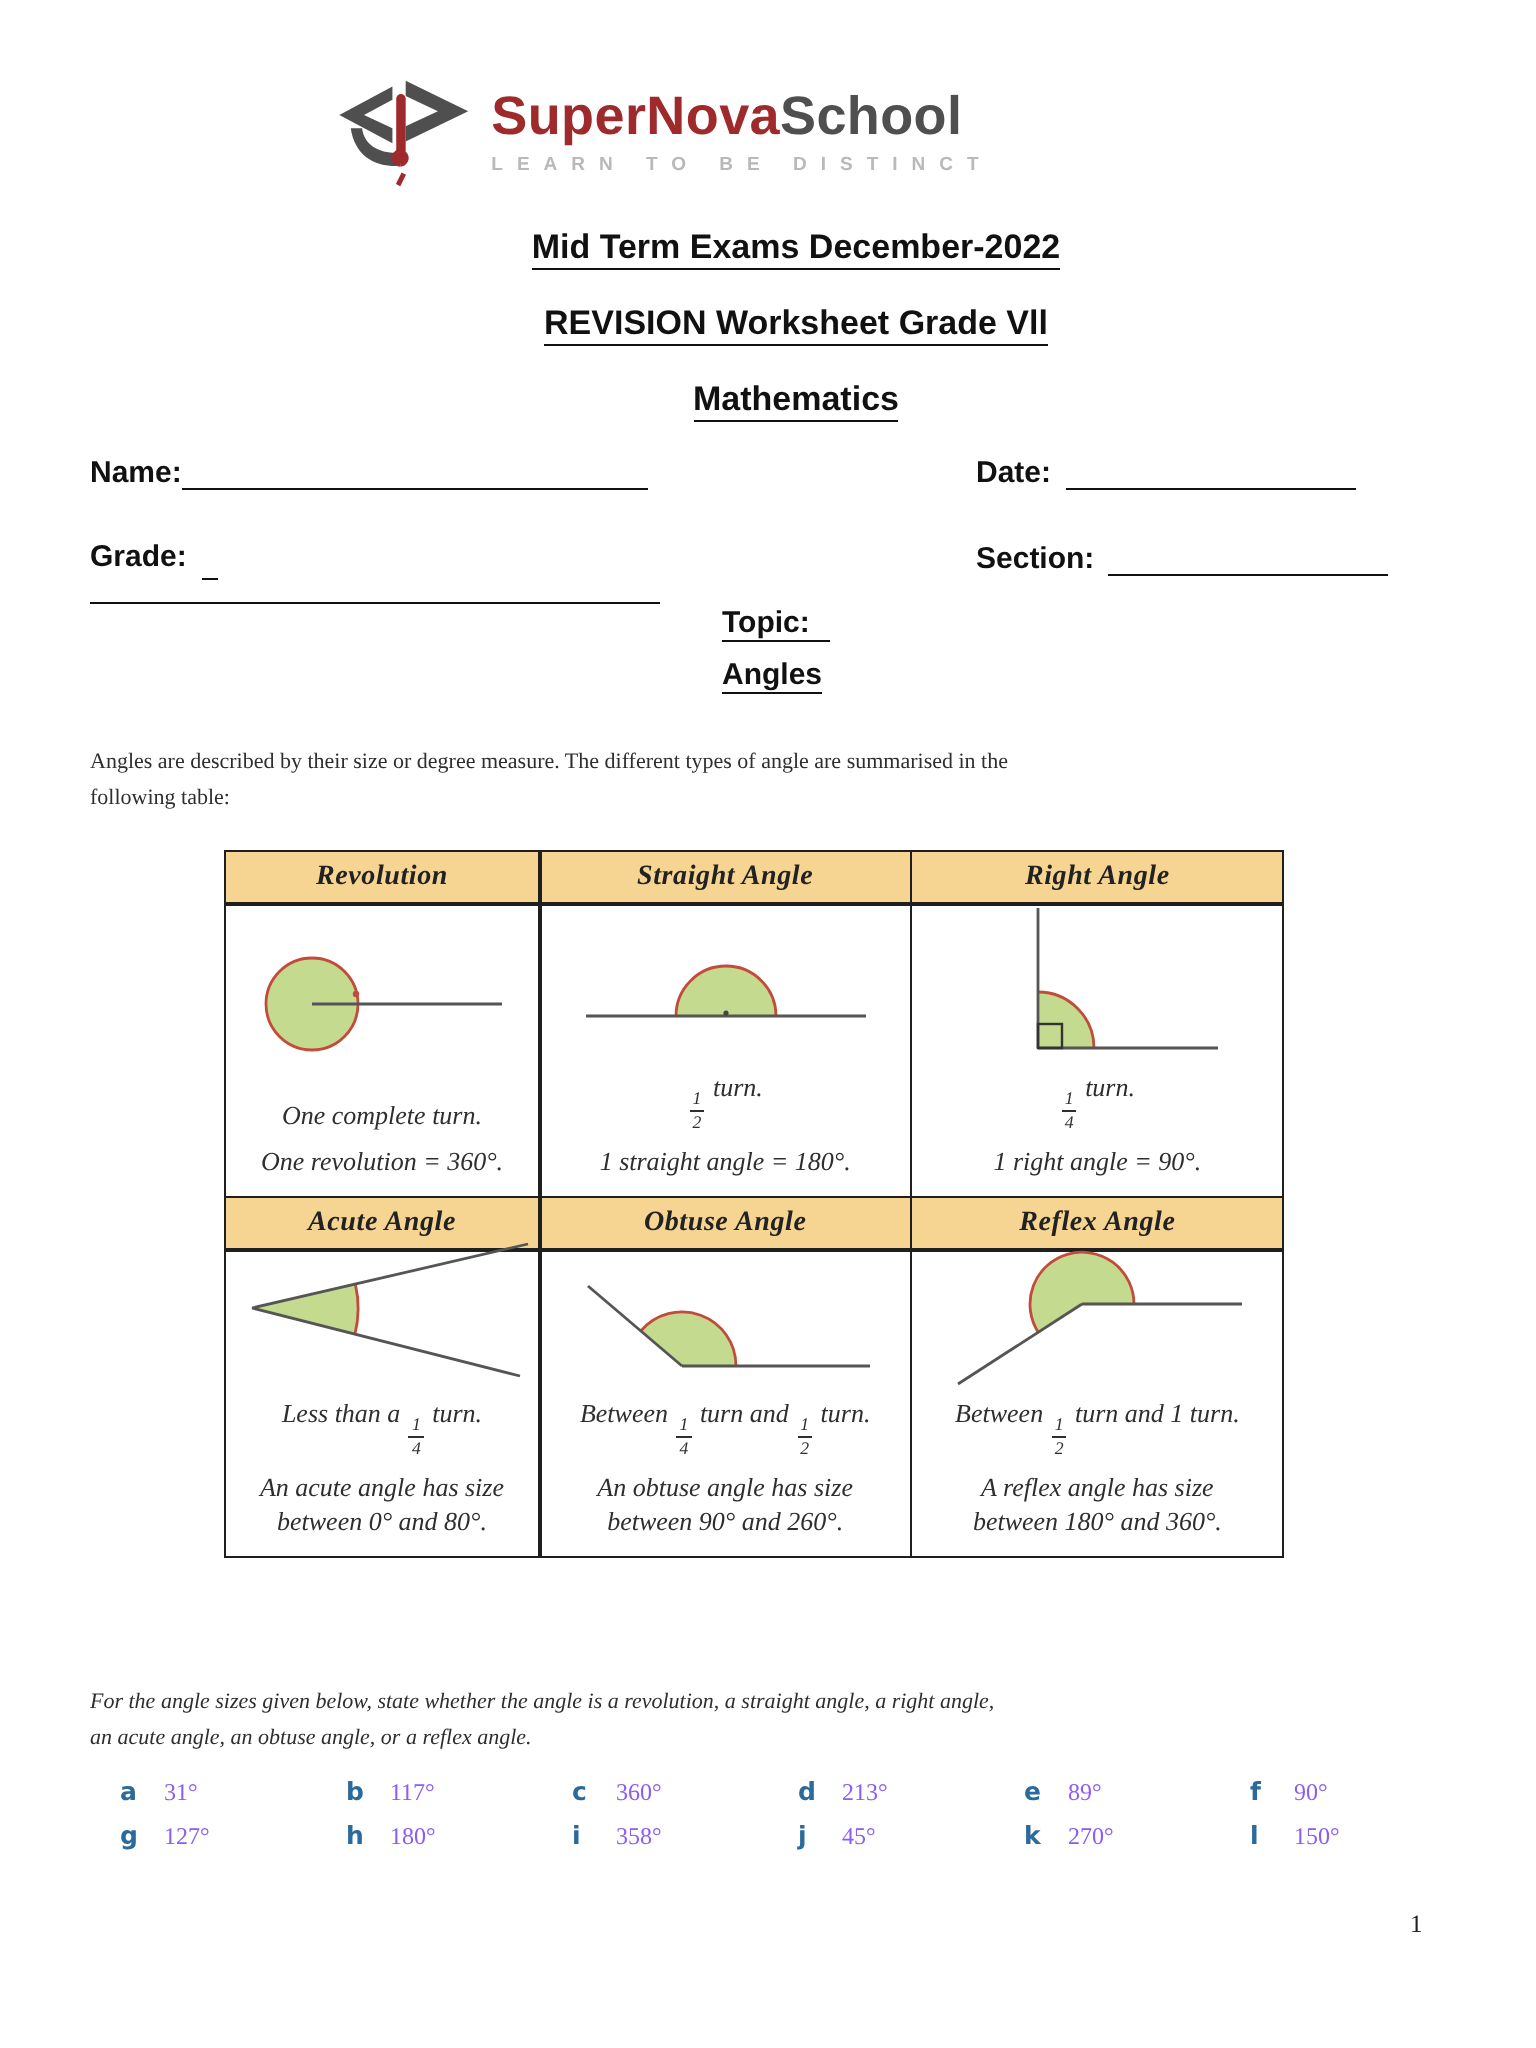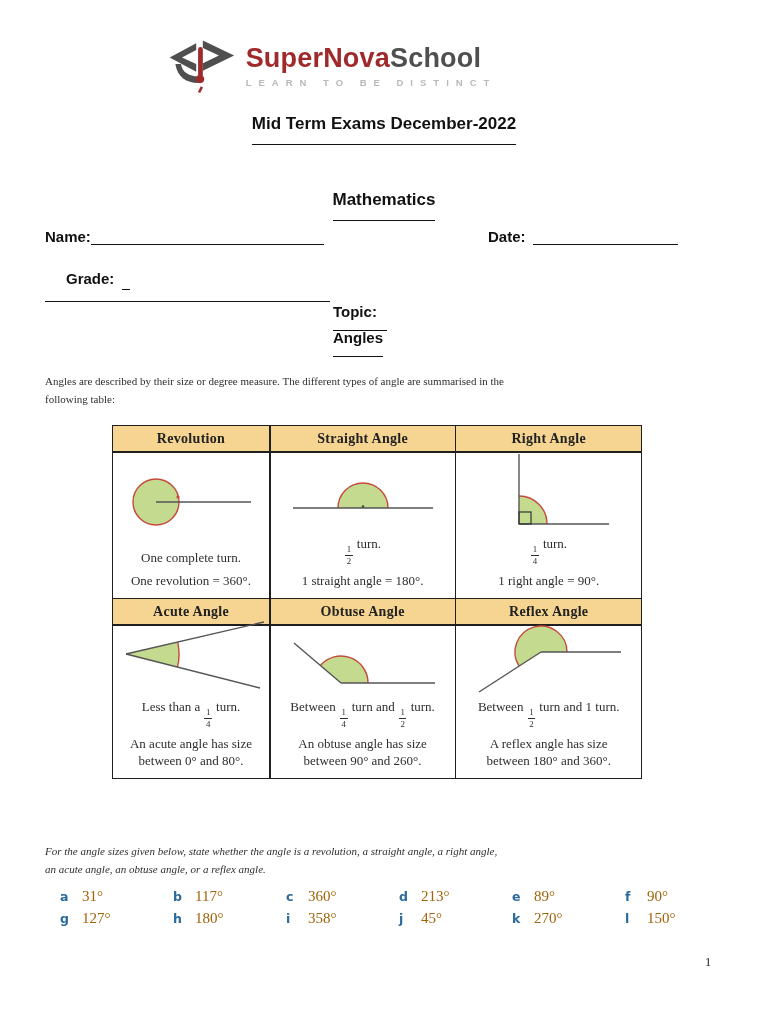--- a/index.html
+++ b/index.html
@@ -10,34 +10,34 @@
   
   .logo-row{position:absolute;top:34px;left:0;width:660px;display:flex;justify-content:center;align-items:center;gap:10px;}
   .logo-text{display:flex;flex-direction:column;}
   .brand{font-size:27px;font-weight:bold;letter-spacing:0.2px;line-height:1.05;}
   .brand .red{color:var(--brand-red);}
   .brand .gray{color:var(--brand-gray);}
   .tagline{font-size:9.5px;letter-spacing:7px;color:var(--tagline);margin-top:4px;font-weight:bold;}
   
   .ctr{position:absolute;left:0;width:768px;text-align:center;}
   .h-main{font-size:17px;font-weight:bold;color:#111;}
-  .u{border-bottom:1.7px solid #111;padding-bottom:10px;display:inline-block;}
+  .u{border-bottom:1.7px solid #111;padding-bottom:0;display:inline-block;margin-left:28px;}
   
   .frow{position:absolute;display:flex;align-items:flex-end;font-weight:bold;font-size:15px;color:#111;}
   .blank{display:inline-block;border-bottom:1.7px solid #111;height:15px;}
   .longline{position:absolute;border-bottom:1.7px solid #111;}
   .topic{position:absolute;font-weight:bold;font-size:15px;color:#111;}
   
   .serif{font-family:"Liberation Serif",serif;color:#2e2e2e;}
   .tline{display:block;white-space:nowrap;font-size:11px;line-height:1.62;}
   
   .tbl{
     position:absolute;left:112px;top:425px;
     display:grid;grid-template-columns:156px 184px 185px;grid-template-rows:25px 145px 25px 152px;
-    gap:1.6px;background:var(--table-border);border:1.6px solid var(--table-border);
+    gap:1.6px;background:var(--table-border);border:1.6px solid var(--table-border);font-style:italic;
   }
   .hcell{
     background:var(--header-bg);display:flex;align-items:center;justify-content:center;
     font-family:"Liberation Serif",serif;font-weight:bold;font-size:14px;color:#222;letter-spacing:0.3px;
   }
   .cell{
     background:#fff;display:flex;flex-direction:column;align-items:center;justify-content:flex-end;
     padding-bottom:9px;font-family:"Liberation Serif",serif;font-size:13px;color:#2e2e2e;
   }
   .diag{flex:1;display:flex;align-items:center;justify-content:center;width:100%;}
@@ -47,21 +47,21 @@
   .frac{display:inline-flex;flex-direction:column;align-items:center;vertical-align:-0.5em;line-height:1;font-size:0.68em;margin:0 1px;}
   .frac .num{border-bottom:1px solid currentColor;padding:0 1.5px 1px;}
   .frac .den{padding-top:1px;}
   svg .ln{stroke:var(--line-dark);stroke-width:1.4;fill:none;}
   svg .grn{fill:var(--fill-green);}
   svg .arc{stroke:var(--arc-red);stroke-width:1.4;fill:none;}
   
   .qrow{position:absolute;left:60px;display:grid;grid-template-columns:repeat(6,113px);}
   .qi{display:flex;align-items:baseline;}
   .ql{font-family:"DejaVu Sans",sans-serif;font-weight:bold;font-size:12.5px;color:var(--letter-blue);width:22px;}
-  .qv{font-family:"Liberation Serif",serif;font-size:15px;color:#a16207;}
+  .qv{font-family:"Liberation Serif",serif;font-size:12px;color:#8b5cf6;}
   .pagenum{position:absolute;left:705px;top:955px;font-family:"Liberation Serif",serif;font-size:12.5px;color:#222;}
 </style>
 </head>
 <body>
 
 <div class="page">
 
   <div class="logo-row">
     <svg width="72" height="64" viewBox="0 0 76 64">
       <polygon points="34,8 6,23 34,38 34,30 19,23 34,15" fill="var(--brand-gray)"></polygon>
@@ -70,33 +70,38 @@
       <rect x="36" y="12" width="5" height="32" rx="2.5" fill="var(--brand-red)"></rect>
       <path d="M38,49 a3.2,3.2 0 1 1 0.1,0 M40,54 l-3,6" stroke="var(--brand-red)" stroke-width="2.6" fill="var(--brand-red)"></path>
     </svg>
     <div class="logo-text">
       <div class="brand"><span class="red">SuperNova</span><span class="gray">School</span></div>
       <div class="tagline">LEARN TO BE DISTINCT</div>
     </div>
   </div>
 
   <div class="ctr" style="top:114px;"><span class="h-main u">Mid Term Exams December-2022</span></div>
+  <div class="ctr" style="top:152px;"><span class="h-main u">REVISION Worksheet Grade Vll</span></div>
   <div class="ctr" style="top:190px;"><span class="h-main u">Mathematics</span></div>
 
   <div class="frow" style="left:45px;top:228px;">
     <span>Name:</span>
       <span class="blank" style="width:233px;"></span>
   </div>
   <div class="frow" style="left:488px;top:228px;">
     <span>Date:</span>
       <span class="blank" style="width:145px;margin-left:7px;"></span>
   </div>
-  <div class="frow" style="left:45px;top:270px;margin-left:21px;">
+  <div class="frow" style="left:45px;top:270px;">
     <span>Grade:</span>
       <span class="blank" style="width:8px;margin-left:8px;margin-bottom:-3px;"></span>
+  </div>
+  <div class="frow" style="left:488px;top:271px;">
+    <span>Section:</span>
+      <span class="blank" style="width:140px;margin-left:7px;"></span>
   </div>
   <div class="longline" style="left:45px;top:288px;width:285px;height:13px;"></div>
 
   <div class="topic u" style="left:333px;top:303px;padding-right:10px;">Topic:</div>
   <div class="topic u" style="left:333px;top:329px;">Angles</div>
 
   <div class="serif" style="position:absolute;left:45px;top:373px;width:716px;">
     <span class="tline">Angles are described by their size or degree measure. The different types of angle are summarised in the</span>
     <span class="tline">following table:</span>
   </div>

